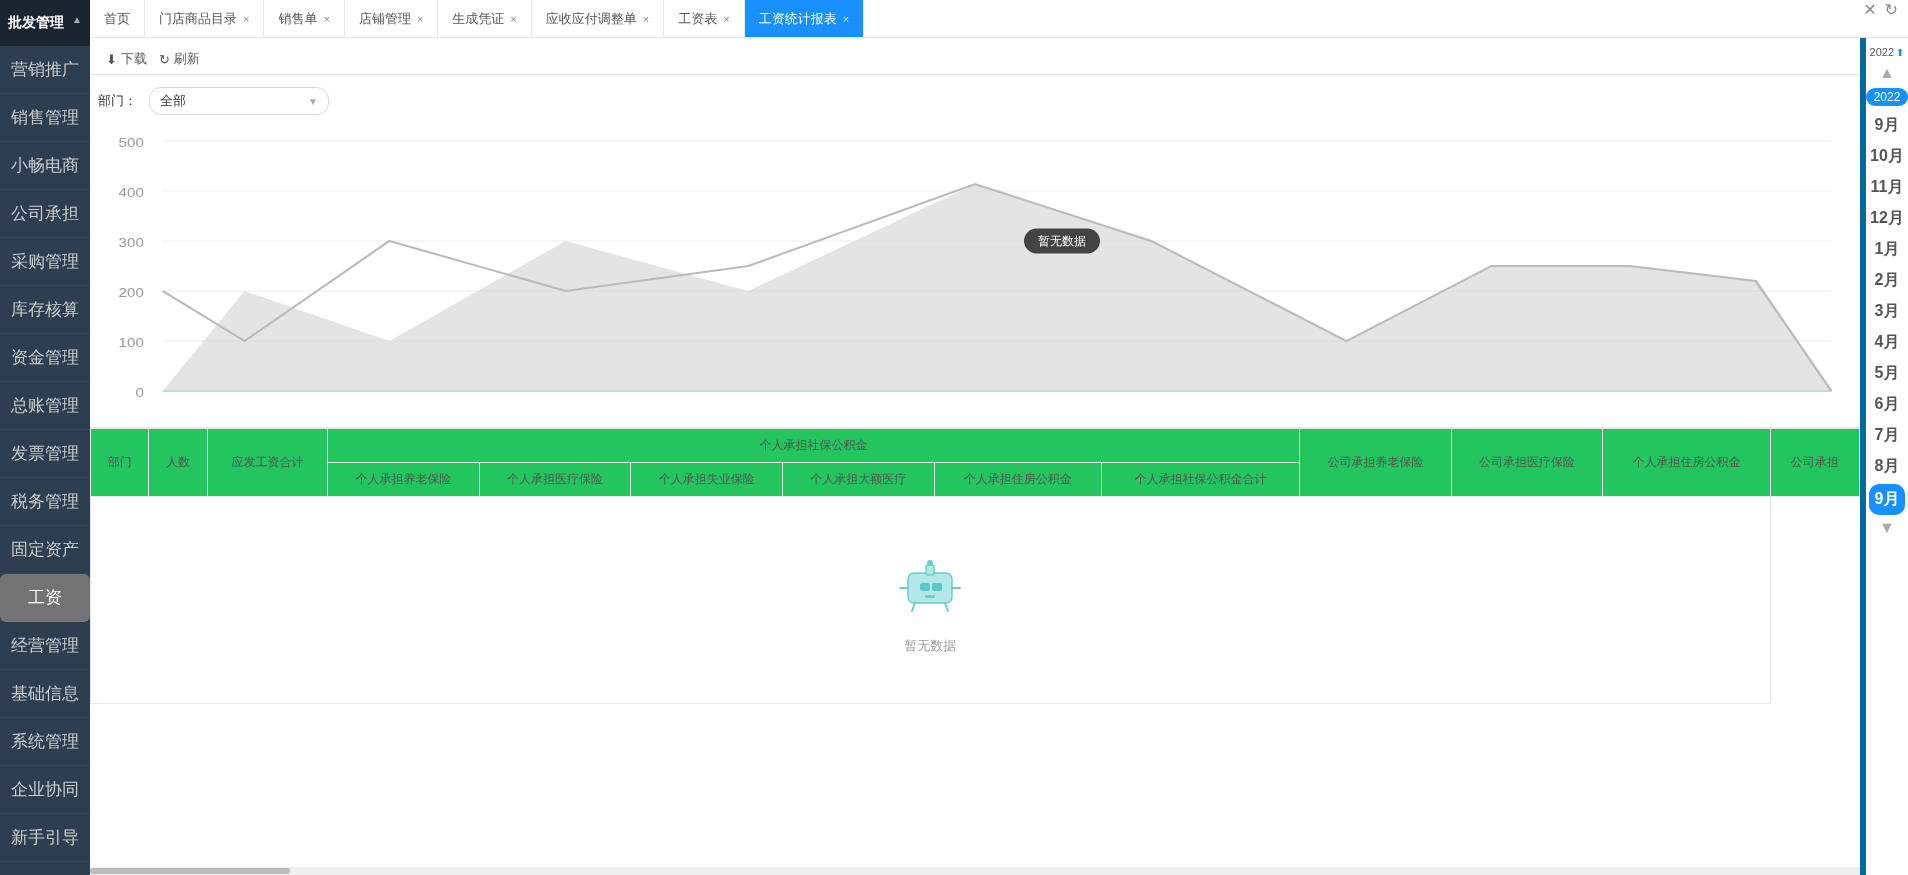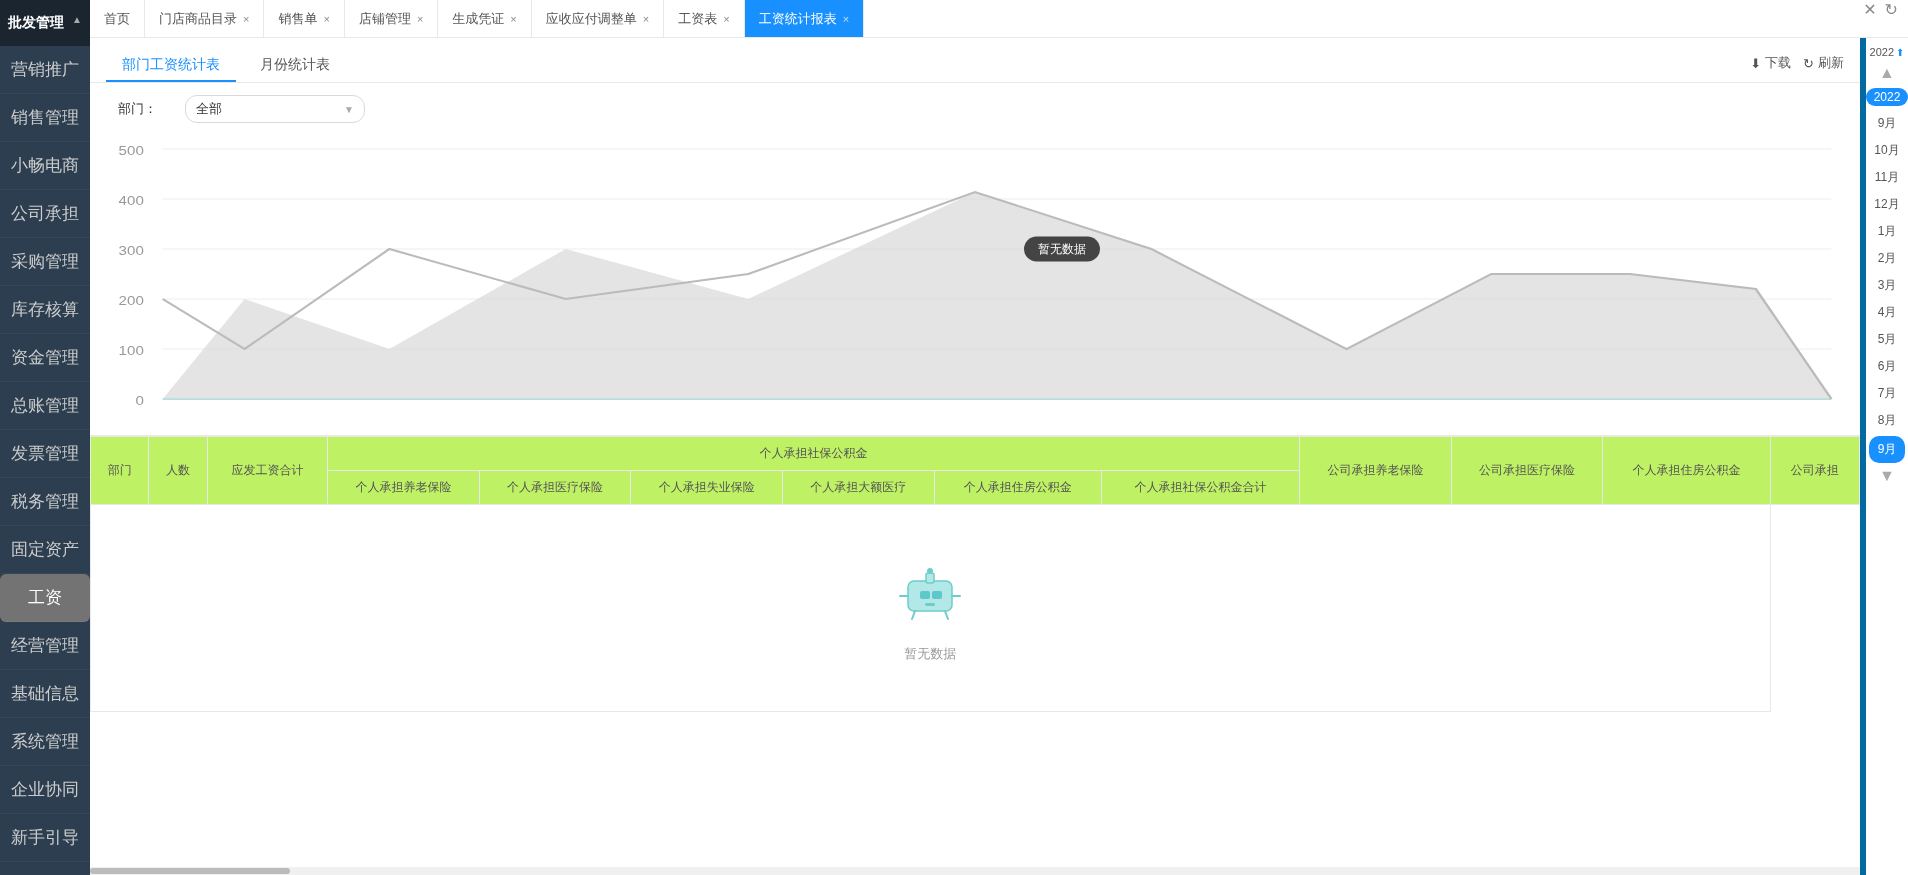--- a/index.html
+++ b/index.html
@@ -144,24 +144,24 @@
       display: flex;
       align-items: center;
       gap: 4px;
       color: #555;
       font-size: 13px;
       cursor: pointer;
     }
 
     
     .filter-bar {
-      padding: 12px 28px;
-      display: flex;
-      align-items: center;
-      gap: 28px;
+      padding: 12px 8px;
+      display: flex;
+      align-items: center;
+      gap: 12px;
       flex-shrink: 0;
       text-align: center;
     }
     .filter-label { font-size: 13px; color: #333; }
     .filter-select {
       display: flex;
       align-items: center;
       border: 1px solid #d9d9d9;
       border-radius: 12px;
       padding: 4px 10px;
@@ -190,21 +190,21 @@
       flex: 1;
       overflow: auto;
       border-top: 1px solid #e8e8e8;
     }
     .data-table {
       width: 100%;
       border-collapse: collapse;
       font-size: 12px;
     }
     .data-table th {
-      background: #bef264;
+      background: #22c55e;
       border: 1px solid #e8e8e8;
       padding: 8px 10px;
       text-align: center;
       color: #555;
       font-weight: 500;
       white-space: nowrap;
     }
     .data-table td {
       border: 1px solid #e8e8e8;
       padding: 8px 10px;
@@ -236,28 +236,29 @@
       background: #fff;
       border-left: 6px solid #0369a1;
       display: flex;
       flex-direction: column;
       align-items: center;
       overflow-y: auto;
       flex-shrink: 0;
       padding: 4px 0;
     }
     .timeline-item {
-      font-size: 12px;
+      font-size: 16px;
       color: #555;
       padding: 5px 4px;
       text-align: center;
       cursor: pointer;
       width: 100%;
       display: flex;
       justify-content: center;
+      font-weight: bold;
     }
     .timeline-item.active {
       background: #1890ff;
       color: #fff;
       border-radius: 10px;
       width: 36px;
       margin: 2px auto;
     }
     .timeline-year-badge {
       background: #1890ff;
@@ -354,26 +355,20 @@
       <span title="关闭">✕</span>
       <span title="刷新">↻</span>
     </div>
   </div>
 
   <div class="content-area">
 
     <div class="page-content">
 
       <div class="sub-tabs">
-        <div class="sub-tabs-left">
-          <div id="sub-tabs-container" style="display:flex;">
-              <div class="sub-tab active">部门工资统计表</div>
-              <div class="sub-tab">月份统计表</div>
-            </div>
-        </div>
         <div class="sub-tabs-right">
           <div class="action-btn">
             <span>⬇</span>
             <span>下载</span>
           </div>
           <div class="action-btn">
             <span>↻</span>
             <span>刷新</span>
           </div>
         </div>

